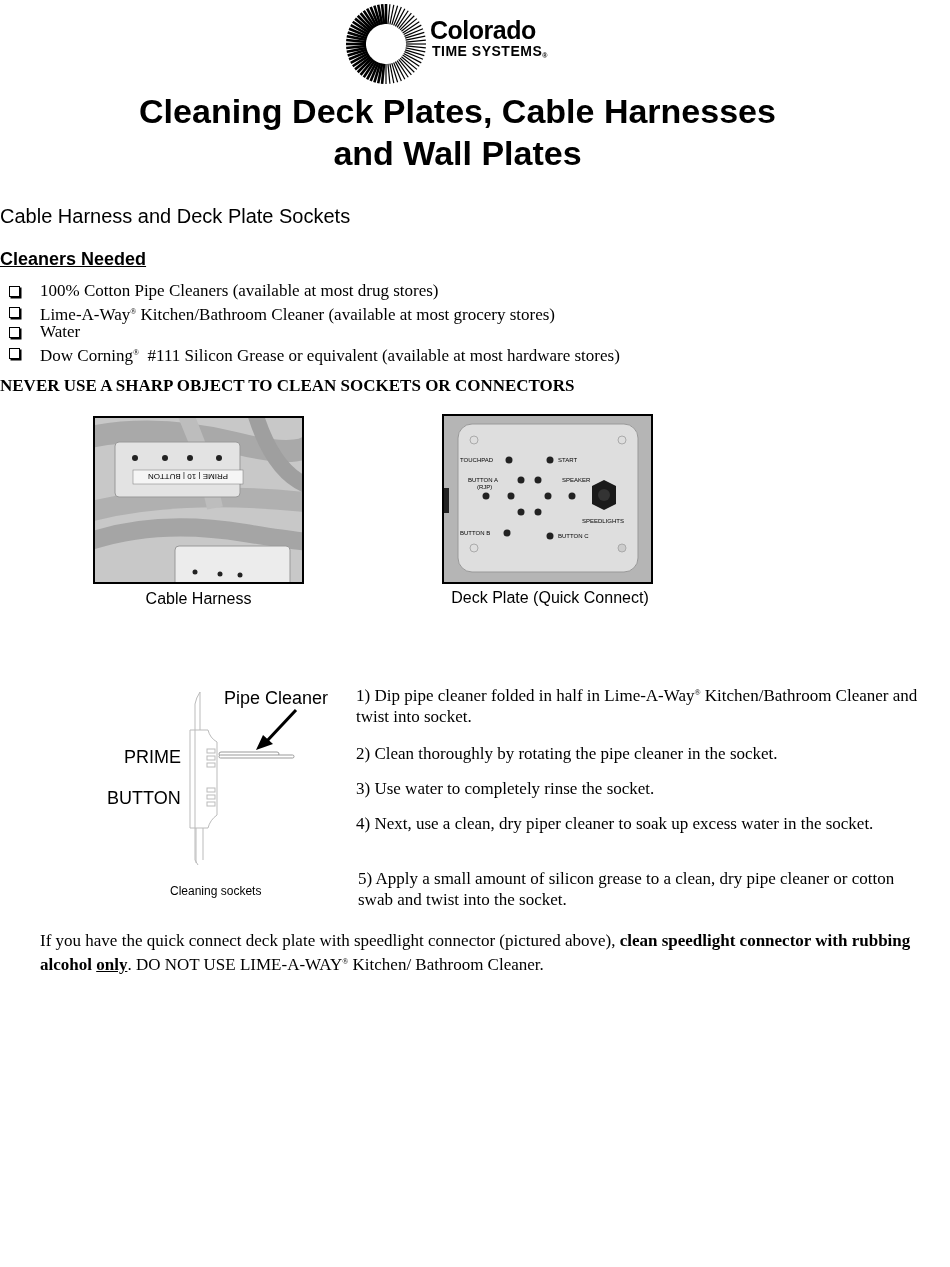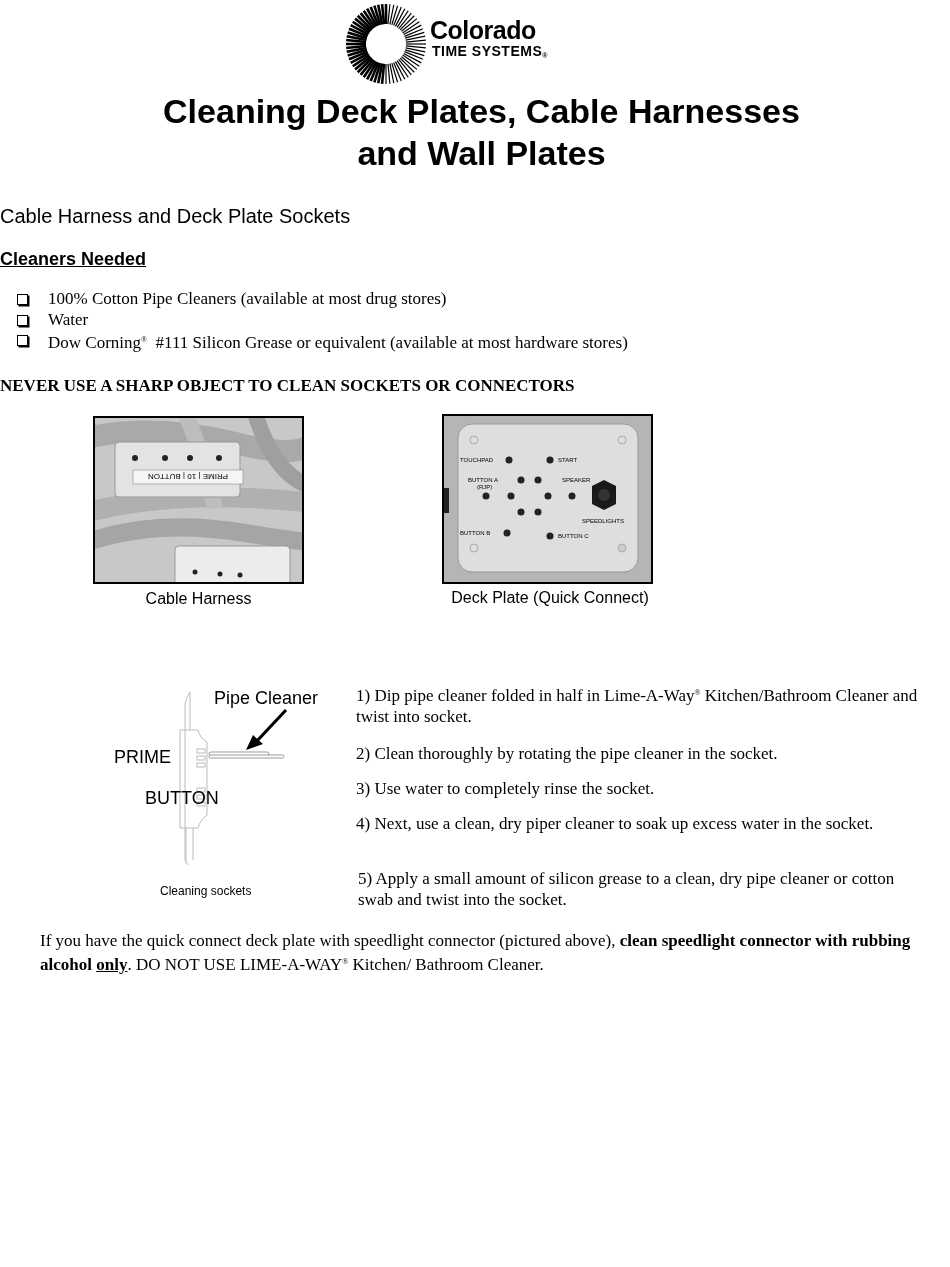--- a/index.html
+++ b/index.html
@@ -6,41 +6,41 @@
   body { width: 950px; height: 1267px; position: relative; overflow: hidden; color: #000; }
   .abs { position: absolute; }
 
   
   #logo { left: 344px; top: 2px; width: 222px; height: 82px; }
   #logo .sun { position: absolute; left: 0; top: 0; width: 84px; height: 84px; }
   #logo .brand1 { position: absolute; left: 86px; top: 14px; font-family: "Liberation Sans", sans-serif; font-weight: bold; font-size: 25px; letter-spacing: -0.5px; }
   #logo .brand2 { position: absolute; left: 88px; top: 41px; font-family: "Liberation Sans", sans-serif; font-weight: bold; font-size: 14px; letter-spacing: 0.5px; }
   #logo .reg { font-size: 7px; vertical-align: bottom; }
 
-  #title { left: 0; width: 915px; top: 90px; text-align: center; font-family: "Liberation Sans", sans-serif; font-weight: bold; font-size: 34px; line-height: 42px; padding-left: 24px; }
+  #title { left: 0; width: 915px; top: 90px; text-align: center; font-family: "Liberation Sans", sans-serif; font-weight: bold; font-size: 34px; line-height: 42px; }
 
   #section-heading { left: 0; top: 205px; font-family: "Liberation Sans", sans-serif; font-size: 20px; }
   #materials-heading { left: 0; top: 249px; font-family: "Liberation Sans", sans-serif; font-weight: bold; font-size: 18px; text-decoration: underline; }
 
-  #materials-list { left: 0; top: 273px; margin: 16px; padding: 0; list-style: none; font-family: "Liberation Serif", serif; font-size: 17px; }
+  #materials-list { left: 0; top: 273px; margin: 8px; padding: 0; list-style: none; font-family: "Liberation Serif", serif; font-size: 17px; }
   #materials-list li { height: 20.5px; line-height: 20.5px; position: relative; padding-left: 32px; }
   .cbox { position: absolute; left: 1px; top: 5px; width: 9px; height: 9px; border: 1.3px solid #000; box-shadow: 1.5px 1.5px 0 #000; }
   sup.r { font-size: 8px; vertical-align: 6px; }
 
   #warning { left: 0; top: 376px; font-family: "Liberation Serif", serif; font-weight: bold; font-size: 17px; }
 
   .photo { border: 2px solid #000; box-sizing: border-box; overflow: hidden; }
   #photo-harness { left: 93px; top: 416px; width: 211px; height: 168px; background: #cfcfcf; }
   #photo-deck { left: 442px; top: 414px; width: 211px; height: 170px; background: #b9b9b9; }
   .caption { font-family: "Liberation Sans", sans-serif; font-size: 16px; text-align: center; }
   #caption-harness { left: 93px; width: 211px; top: 590px; }
   #caption-deck { left: 420px; width: 260px; top: 589px; }
 
   
-  #diagram { left: 90px; top: 680px; width: 250px; height: 230px; }
+  #diagram { left: 100px; top: 680px; width: 250px; height: 230px; }
   #diagram .lbl { position: absolute; font-family: "Liberation Sans", sans-serif; font-size: 18px; }
 
   #steps { left: 356px; top: 683px; width: 570px; font-family: "Liberation Serif", serif; font-size: 17px; line-height: 20.5px; }
   #steps p { margin: 0; position: absolute; left: 0; width: 565px; }
 
   #footer-note { left: 0; top: 930px; width: 920px; font-family: "Liberation Serif", serif; font-size: 17px; line-height: 21px; margin-left: 40px; }
   #footer-note b { font-weight: bold; }
   #footer-note u { text-decoration: underline; }
 </style>
 </head>
@@ -127,20 +127,24 @@
 <div id="section-heading" class="abs">Cable Harness and Deck Plate Sockets</div>
 <div id="materials-heading" class="abs">Cleaners Needed</div>
 
 <ul id="materials-list" class="abs">
   <li>
     <span class="cbox"></span>
     <span>100% Cotton Pipe Cleaners (available at most drug stores)</span>
   </li>
   <li>
     <span class="cbox"></span>
+    <span>Lime-A-Way</span><sup class="r">®</sup><span> Kitchen/Bathroom Cleaner (available at most grocery stores)</span>
+  </li>
+  <li>
+    <span class="cbox"></span>
     <span>Water</span>
   </li>
   <li>
     <span class="cbox"></span>
     <span>Dow Corning</span><sup class="r">®</sup><span style="white-space:pre">  #111 Silicon Grease or equivalent (available at most hardware stores)</span>
   </li>
 </ul>
 
 <div id="warning" class="abs">NEVER USE A SHARP OBJECT TO CLEAN SOCKETS OR CONNECTORS</div>
 
@@ -217,21 +221,21 @@
         <rect x="107" y="115" width="8" height="4"></rect>
         <rect x="107" y="122" width="8" height="4"></rect>
     </g>
     <rect x="119" y="72" width="60" height="4" rx="2" fill="#fff" stroke="#999"></rect>
     <rect x="119" y="75" width="75" height="3" rx="1.5" fill="#fff" stroke="#999"></rect>
     <line x1="196" y1="30" x2="166" y2="62" stroke="#000" stroke-width="3"></line>
     <polygon points="156,70 163,55 173,64" fill="#000"></polygon>
   </svg>
   <div class="lbl" style="left:124px;top:8px;">Pipe Cleaner</div>
   <div class="lbl" style="left:24px;top:67px;">PRIME</div>
-  <div class="lbl" style="left:7px;top:108px;margin-left:48px;">BUTTON</div>
+  <div class="lbl" style="left:7px;top:108px;">BUTTON</div>
   <div class="lbl" style="left:70px;top:204px;font-size:12px;">Cleaning sockets</div>
 </div>
 
 <div id="steps" class="abs">
   <p style="top:0"><span>1) Dip pipe cleaner folded in half in Lime-A-Way</span><sup class="r">®</sup><span> Kitchen/Bathroom Cleaner and twist into socket.</span></p>
   <p style="top:61px">2) Clean thoroughly by rotating the pipe cleaner in the socket.</p>
   <p style="top:96px">3) Use water to completely rinse the socket.</p>
   <p style="top:131px">4) Next, use a clean, dry piper cleaner to soak up excess water in the socket.</p>
   <p style="top:186px;left:2px">5) Apply a small amount of silicon grease to a clean, dry pipe cleaner or cotton swab and twist into the socket.</p>
 </div>

